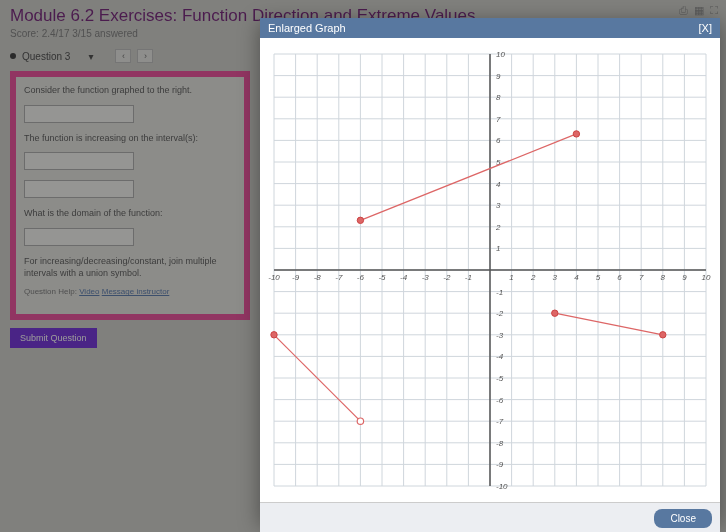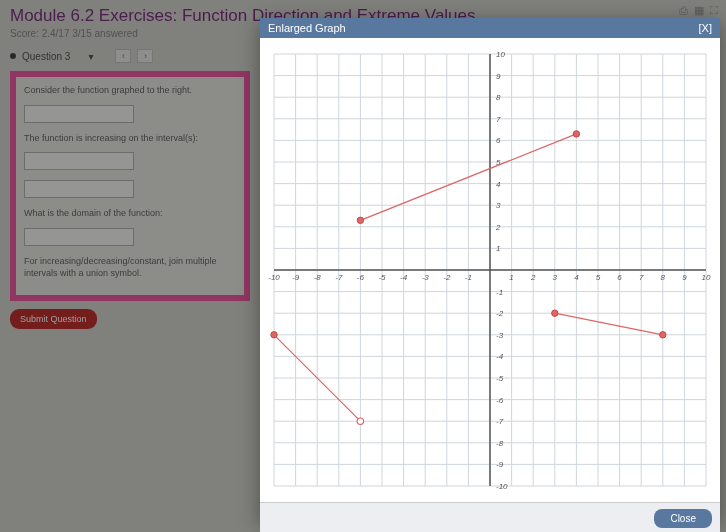--- a/index.html
+++ b/index.html
@@ -8,21 +8,21 @@
 .page-title{font-size:17px;color:#701a75;padding:6px 10px 2px;font-weight:400}
 .score{font-size:10px;color:#7a7a7a;padding:0 10px 6px}
 .qbar{display:flex;align-items:center;gap:6px;padding:4px 10px 8px;font-size:10px;color:#444}
 .qbar .dot{width:6px;height:6px;background:#333;border-radius:50%}
 .nav-btn{width:16px;height:14px;background:#e8e8e4;border:1px solid #bbb;font-size:9px;display:flex;align-items:center;justify-content:center;color:#666}
 .panel{margin:0 10px;border:6px solid #ec4899;background:#e4e4df;padding:8px;width:240px;font-size:9px;color:#555}
 .panel p{margin-bottom:8px;line-height:1.3}
 .panel input{width:110px;height:18px;border:1px solid #aaa;background:#f4f4f0;margin-bottom:10px;display:block}
 .help{font-size:8px;color:#777;margin-top:6px}
 .help .link{color:#5577aa;text-decoration:underline}
-.submit{margin:8px 10px;background:#b91c1c;color:#fff;border:none;padding:5px 10px;font-size:9px;border-radius:9px}
+.submit{margin:8px 10px;background:#6d28d9;color:#fff;border:none;padding:5px 10px;font-size:9px;border-radius:0}
 .overlay{position:absolute;inset:0;background:rgba(40,40,40,.35)}
 .modal{position:absolute;left:260px;top:18px;width:460px;height:505px;background:#d946ef;box-shadow:0 4px 20px rgba(0,0,0,.4);display:flex;flex-direction:column}
 .modal-head{background:#5878a0;color:#fff;font-size:11px;padding:4px 8px;display:flex;justify-content:space-between;align-items:center}
 .modal-body{flex:1;background:#fff;position:relative}
 .modal-foot{background:#eceef2;padding:6px 8px;display:flex;justify-content:flex-end;border-top:1px solid #ccc}
 .close-btn{background:#5878a0;color:#fff;border:none;padding:4px 16px;font-size:10px;border-radius:8px}
 svg{width:100%;height:100%}
 .grid line{stroke:#cfd6dc;stroke-width:1}
 .axis line{stroke:#555;stroke-width:1.5}
 .tick{font-size:8px;fill:#555;font-style:italic}
@@ -53,20 +53,25 @@
   </div>
   <div class="panel">
     <p>Consider the function graphed to the right.</p>
     <input style="">
     <p>The function is increasing on the interval(s):</p>
     <input style="">
     <input style="">
     <p>What is the domain of the function:</p>
     <input style="">
     <p>For increasing/decreasing/constant, join multiple intervals with a union symbol.</p>
+    <p class="help">
+      <span>Question Help:</span>
+      <span class="link">Video</span>
+      <span class="link">Message instructor</span>
+    </p>
   </div>
   <button class="submit">Submit Question</button>
 </div>
 
 <div class="overlay"></div>
 
 <div class="modal">
   <div class="modal-head">
     <span>Enlarged Graph</span>
     <span style="cursor:pointer">[X]</span>

